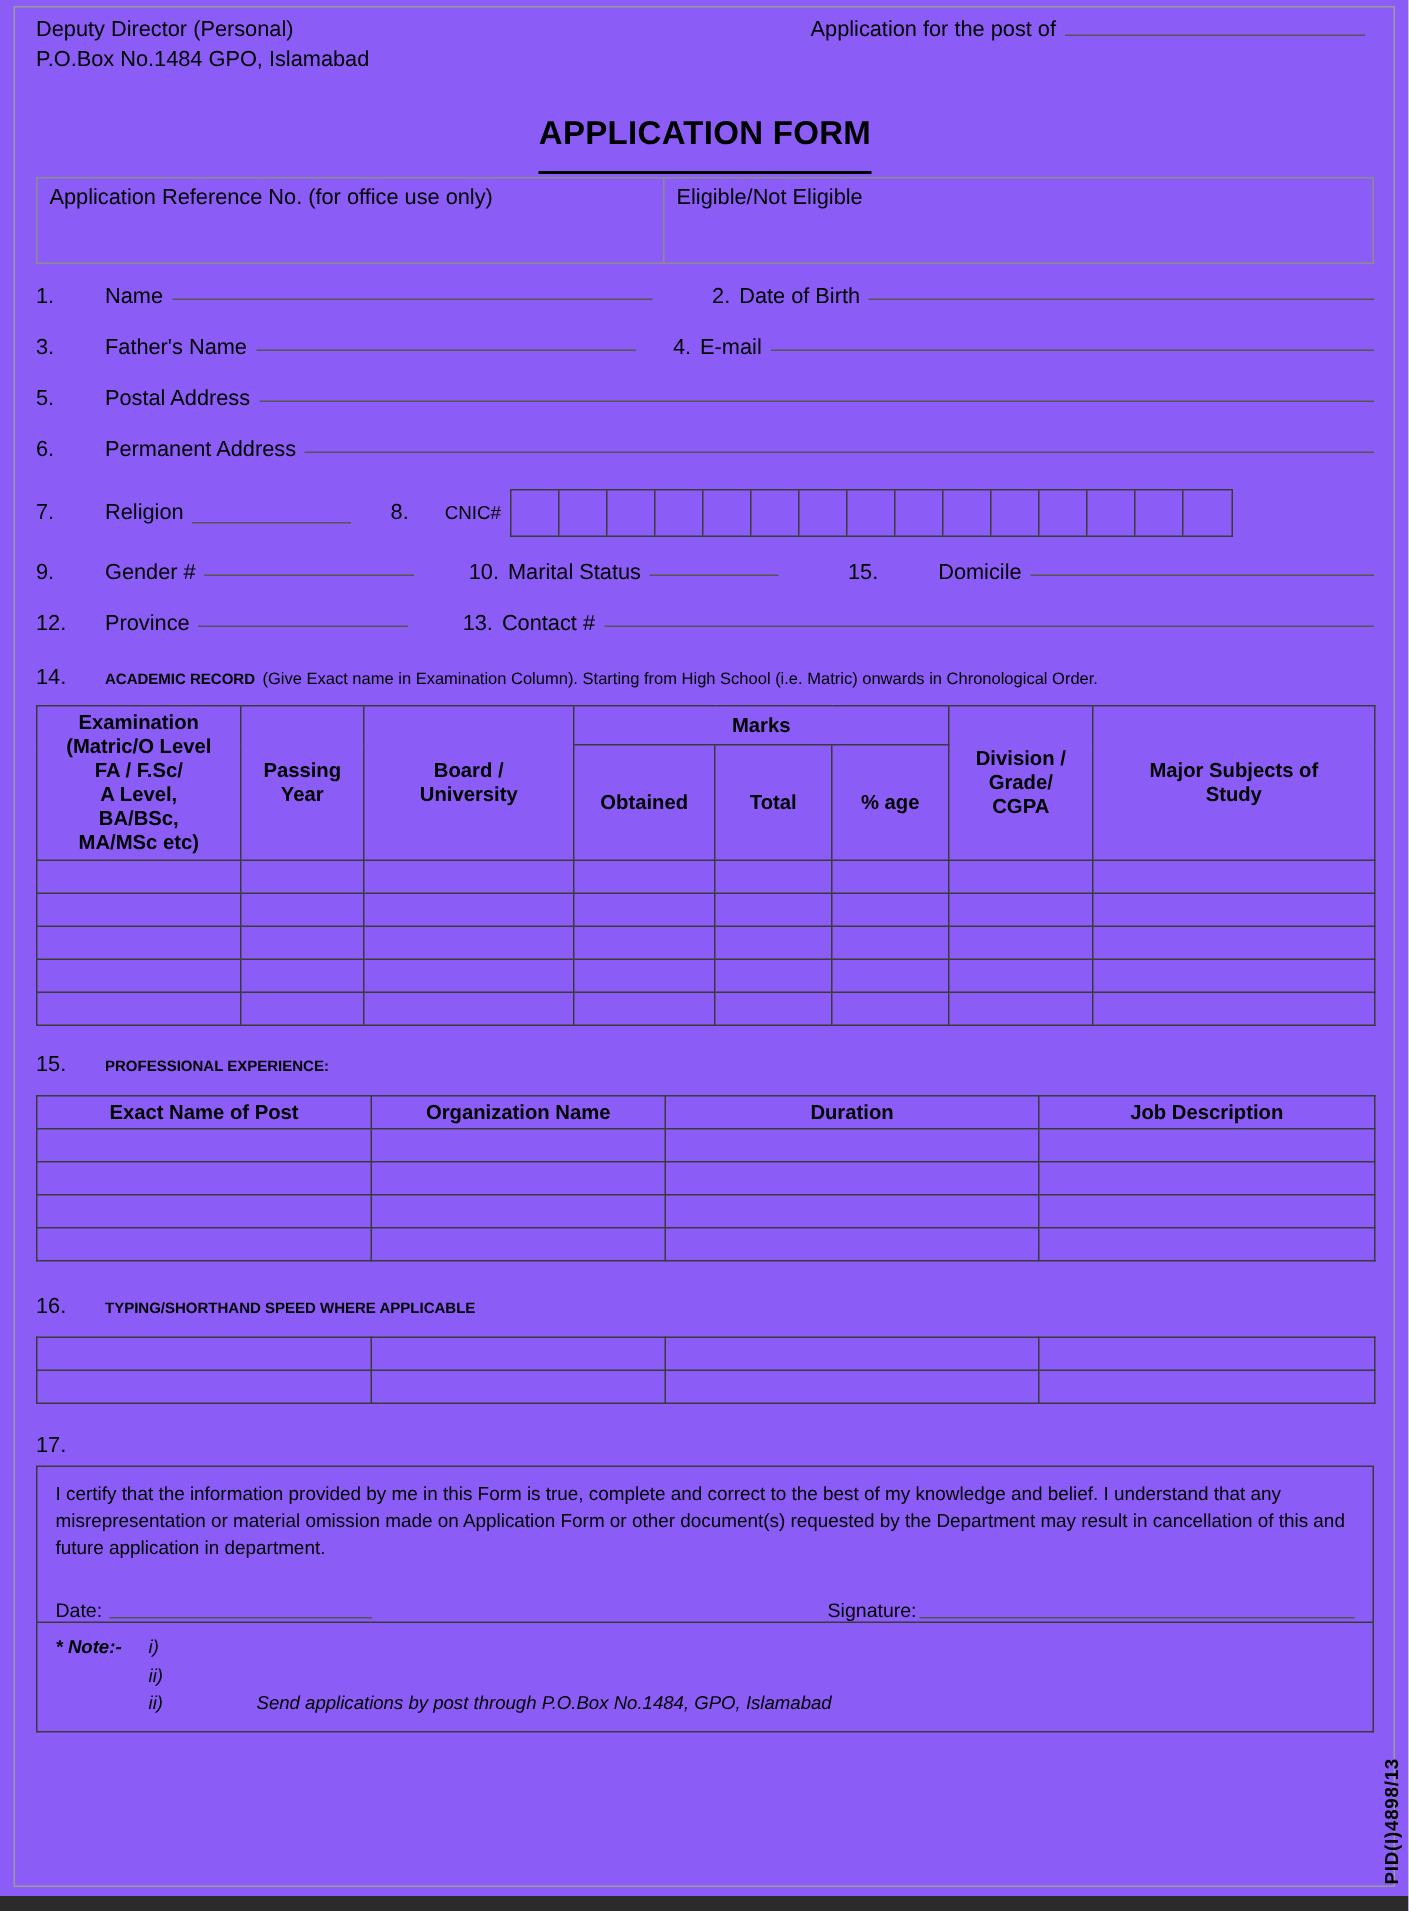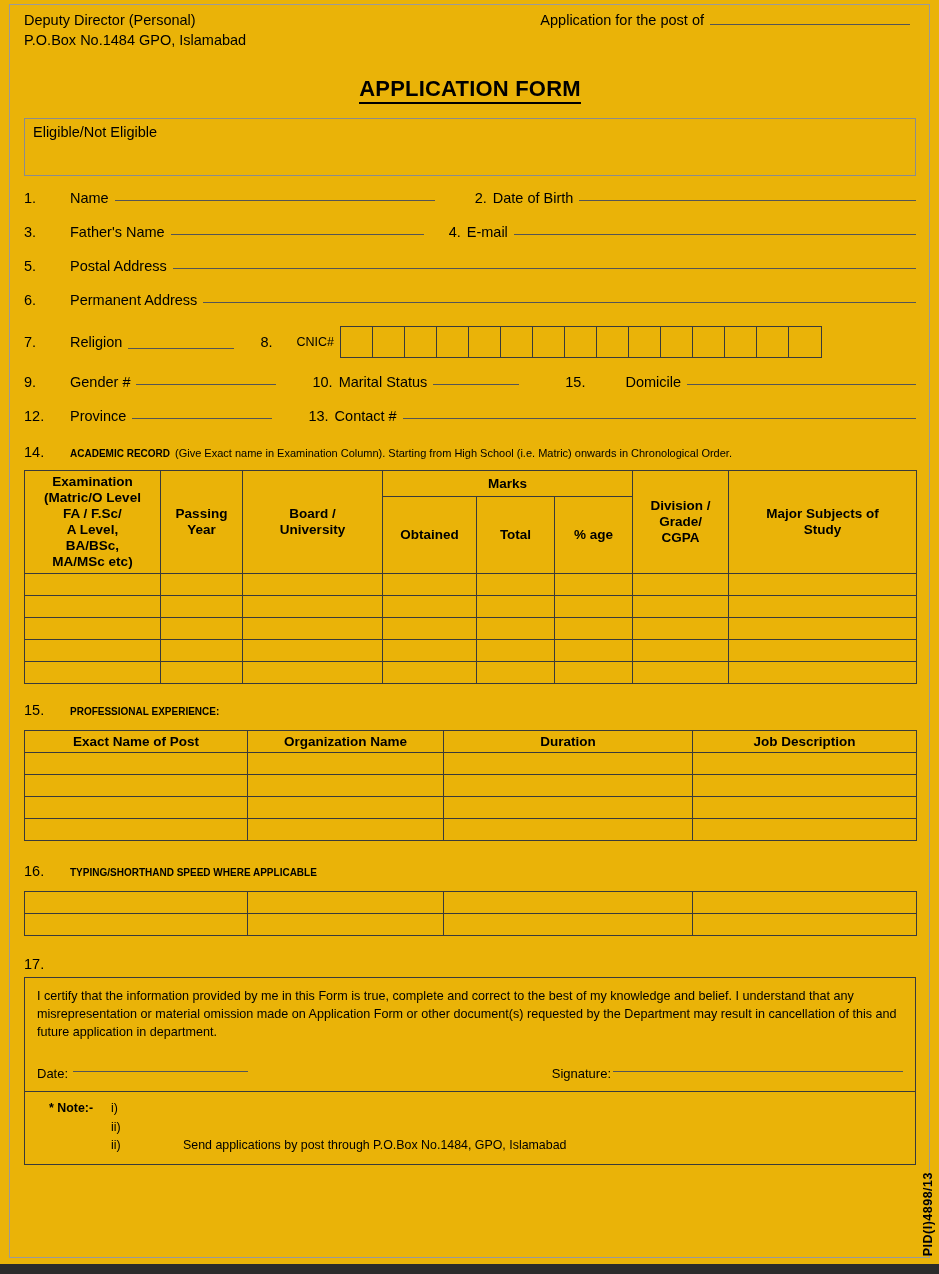--- a/index.html
+++ b/index.html
@@ -8,21 +8,21 @@
     background: #ffffff;
   }
   body {
     font-family: "Liberation Sans", sans-serif;
     color: #000;
   }
   .page {
     position: relative;
     width: 939px;
     height: 1274px;
-    background: #eab308;
+    background: #8b5cf6;
     box-sizing: border-box;
     overflow: hidden;
   }
   
   .outer-frame {
     position: absolute;
     left: 9px;
     top: 4px;
     width: 921px;
     height: 1254px;
@@ -73,21 +73,21 @@
   .form-title {
     text-align: center;
     font-size: 22px;
     font-weight: bold;
     letter-spacing: .2px;
     margin-top: 26px;
     margin-bottom: 0;
   }
   .form-title span {
     border-bottom: 2.5px solid #000;
-    padding-bottom: 1px;
+    padding-bottom: 13px;
   }
 
   
   .ref-box {
     margin-top: 16px;
     display: flex;
     border: 1.4px solid #8c8c8c;
     height: 58px;
     box-sizing: border-box;
   }
@@ -196,24 +196,24 @@
     width: 892px;
     padding: 10px 12px 0 12px;
   }
   .certify-text {
     font-size: 12.6px;
     line-height: 1.42;
     text-align: left;
   }
   .sig-row {
     display: flex;
-    align-items: center;
+    align-items: flex-end;
     font-size: 13px;
     margin-top: 24px;
-    margin-bottom: 10px;
+    margin-bottom: 0;
   }
   .sig-row .date-lbl { flex: none; }
   .sig-row .date-rule {
     width: 175px;
     border-bottom: 1.2px solid #555;
     height: 0;
     margin-left: 5px;
     position: relative;
     top: -2px;
   }
@@ -227,21 +227,22 @@
     position: relative;
     top: -2px;
   }
 
   
   .note-box {
     border: 1.3px solid #3a3a3a;
     border-top: none;
     box-sizing: border-box;
     width: 892px;
-    padding: 7px 12px 9px 24px;
+    padding: 7px 12px 9px 12px;
+    font-style: italic;
   }
   .note-line {
     display: flex;
     font-size: 12.4px;
     line-height: 1.5;
   }
   .note-star { width: 62px; flex: none; font-weight: bold; }
   .note-rn { width: 72px; flex: none; }
   .note-txt { flex: 1; }
 
@@ -273,20 +274,23 @@
         <span class="lbl">Application for the post of</span>
         <span class="rule post-rule"></span>
       </div>
     </div>
 
     <div class="form-title">
       <span>APPLICATION FORM</span>
     </div>
 
     <div class="ref-box">
+      <div class="ref-cell left">
+        <span>Application Reference No. (for office use only)</span>
+      </div>
       <div class="ref-cell right">
         <span>Eligible/Not Eligible</span>
       </div>
     </div>
 
     <div class="fields">
 
       <div class="frow">
         <span class="num">1.</span>
         <span class="lbl">Name</span>

